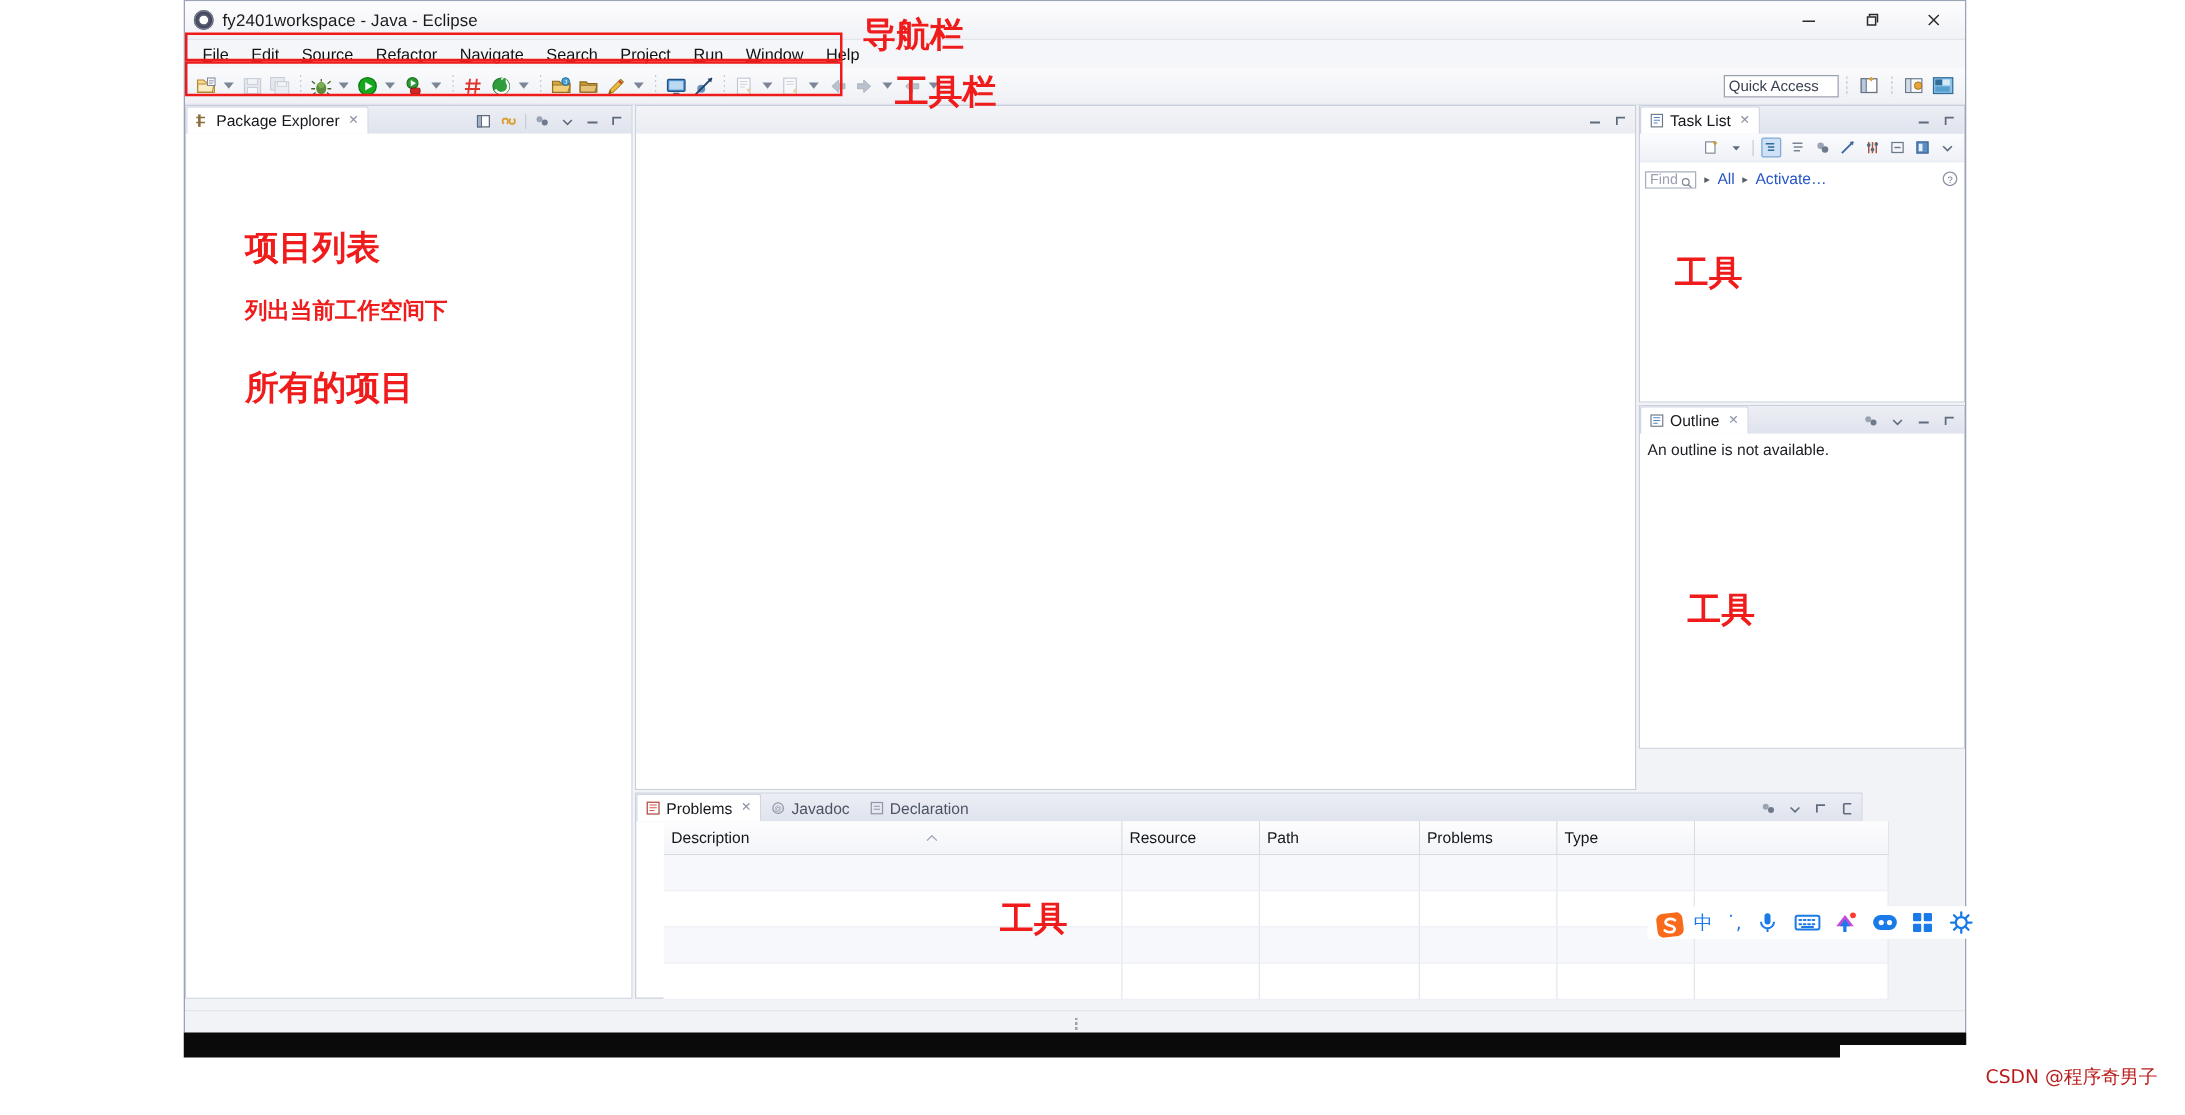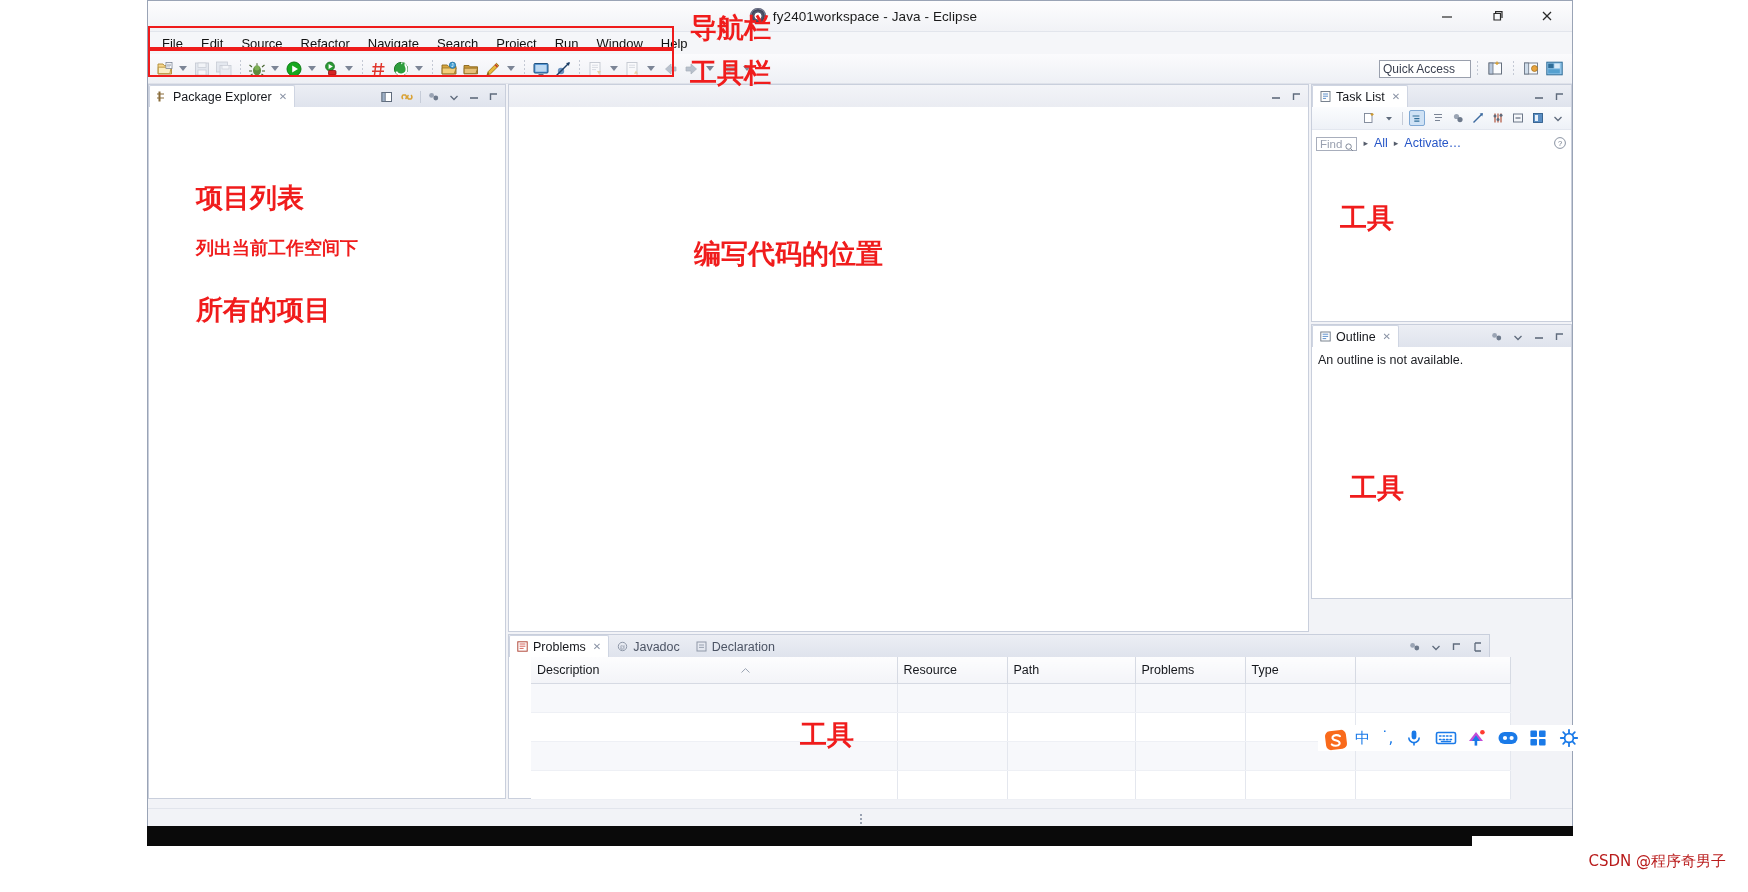--- a/index.html
+++ b/index.html
@@ -20,21 +20,21 @@
     border: 1px solid #9aa4b6;
     box-sizing: border-box;
   }
 
   
   .titlebar {
     position: relative;
     height: 30px;
     background: linear-gradient(to bottom,#fdfdfe,#f1f2f6);
     border-bottom: 1px solid #e2e5ec;
-    display: flex; align-items: center; justify-content: center;
+    display: flex; align-items: center;
   }
   .title-icon {
     width: 16px; height: 16px; margin-left: 7px; margin-right: 7px;
     border-radius: 50%;
     background: radial-gradient(circle at 50% 50%, #ffffff 0%, #ffffff 28%, #5b5f73 33%, #3d4157 56%, #8d92a8 62%, #4a4e63 100%);
     box-shadow: 0 0 0 1px #6a6e82 inset;
     flex: none;
   }
   .title-text { font-size: 13.5px; color: #1a1a1a; letter-spacing: .1px; }
   .win-controls { position: absolute; right: 0; top: 0; height: 30px; display: flex; }
@@ -839,27 +839,26 @@
         <path d="M10 1.8 v3 M10 15.2 v3 M1.8 10 h3 M15.2 10 h3
                  M4.2 4.2 l2.1 2.1 M13.7 13.7 l2.1 2.1 M15.8 4.2 l-2.1 2.1 M6.3 13.7 l-2.1 2.1" stroke="#1a7ae8" stroke-width="1.8" stroke-linecap="round"></path>
       </svg>
     </span>
   </div>
 
   <div class="red-box" style="left:148px; top:26px; width:526px; height:23px;"></div>
   <div class="red-box" style="left:148px; top:49px; width:526px; height:28px;"></div>
 
   <div class="anno" style="left:690px; top:10px; font-size:27px;">导航栏</div>
-  <div class="anno" style="left:690px; top:55px; font-size:27px;font-family:Liberation Mono, monospace;">工具栏</div>
+  <div class="anno" style="left:716px; top:55px; font-size:27px;font-family:Liberation Mono, monospace;">工具栏</div>
 
   <div class="anno" style="left:196px; top:180px; font-size:27px;">项目列表</div>
   <div class="anno" style="left:196px; top:236px; font-size:18px;">列出当前工作空间下</div>
   <div class="anno" style="left:196px; top:292px; font-size:27px;">所有的项目</div>
 
-  <div class="anno" style="left:694px; top:236px; font-size:27px;">编写代码的位置</div>
 
   <div class="anno" style="left:1340px; top:200px; font-size:27px;">工具</div>
   <div class="anno" style="left:1350px; top:470px; font-size:27px;">工具</div>
   <div class="anno" style="left:800px; top:717px; font-size:27px;">工具</div>
 
   <div class="watermark">CSDN @程序奇男子</div>
 
 </div>
 
 </body></html>

